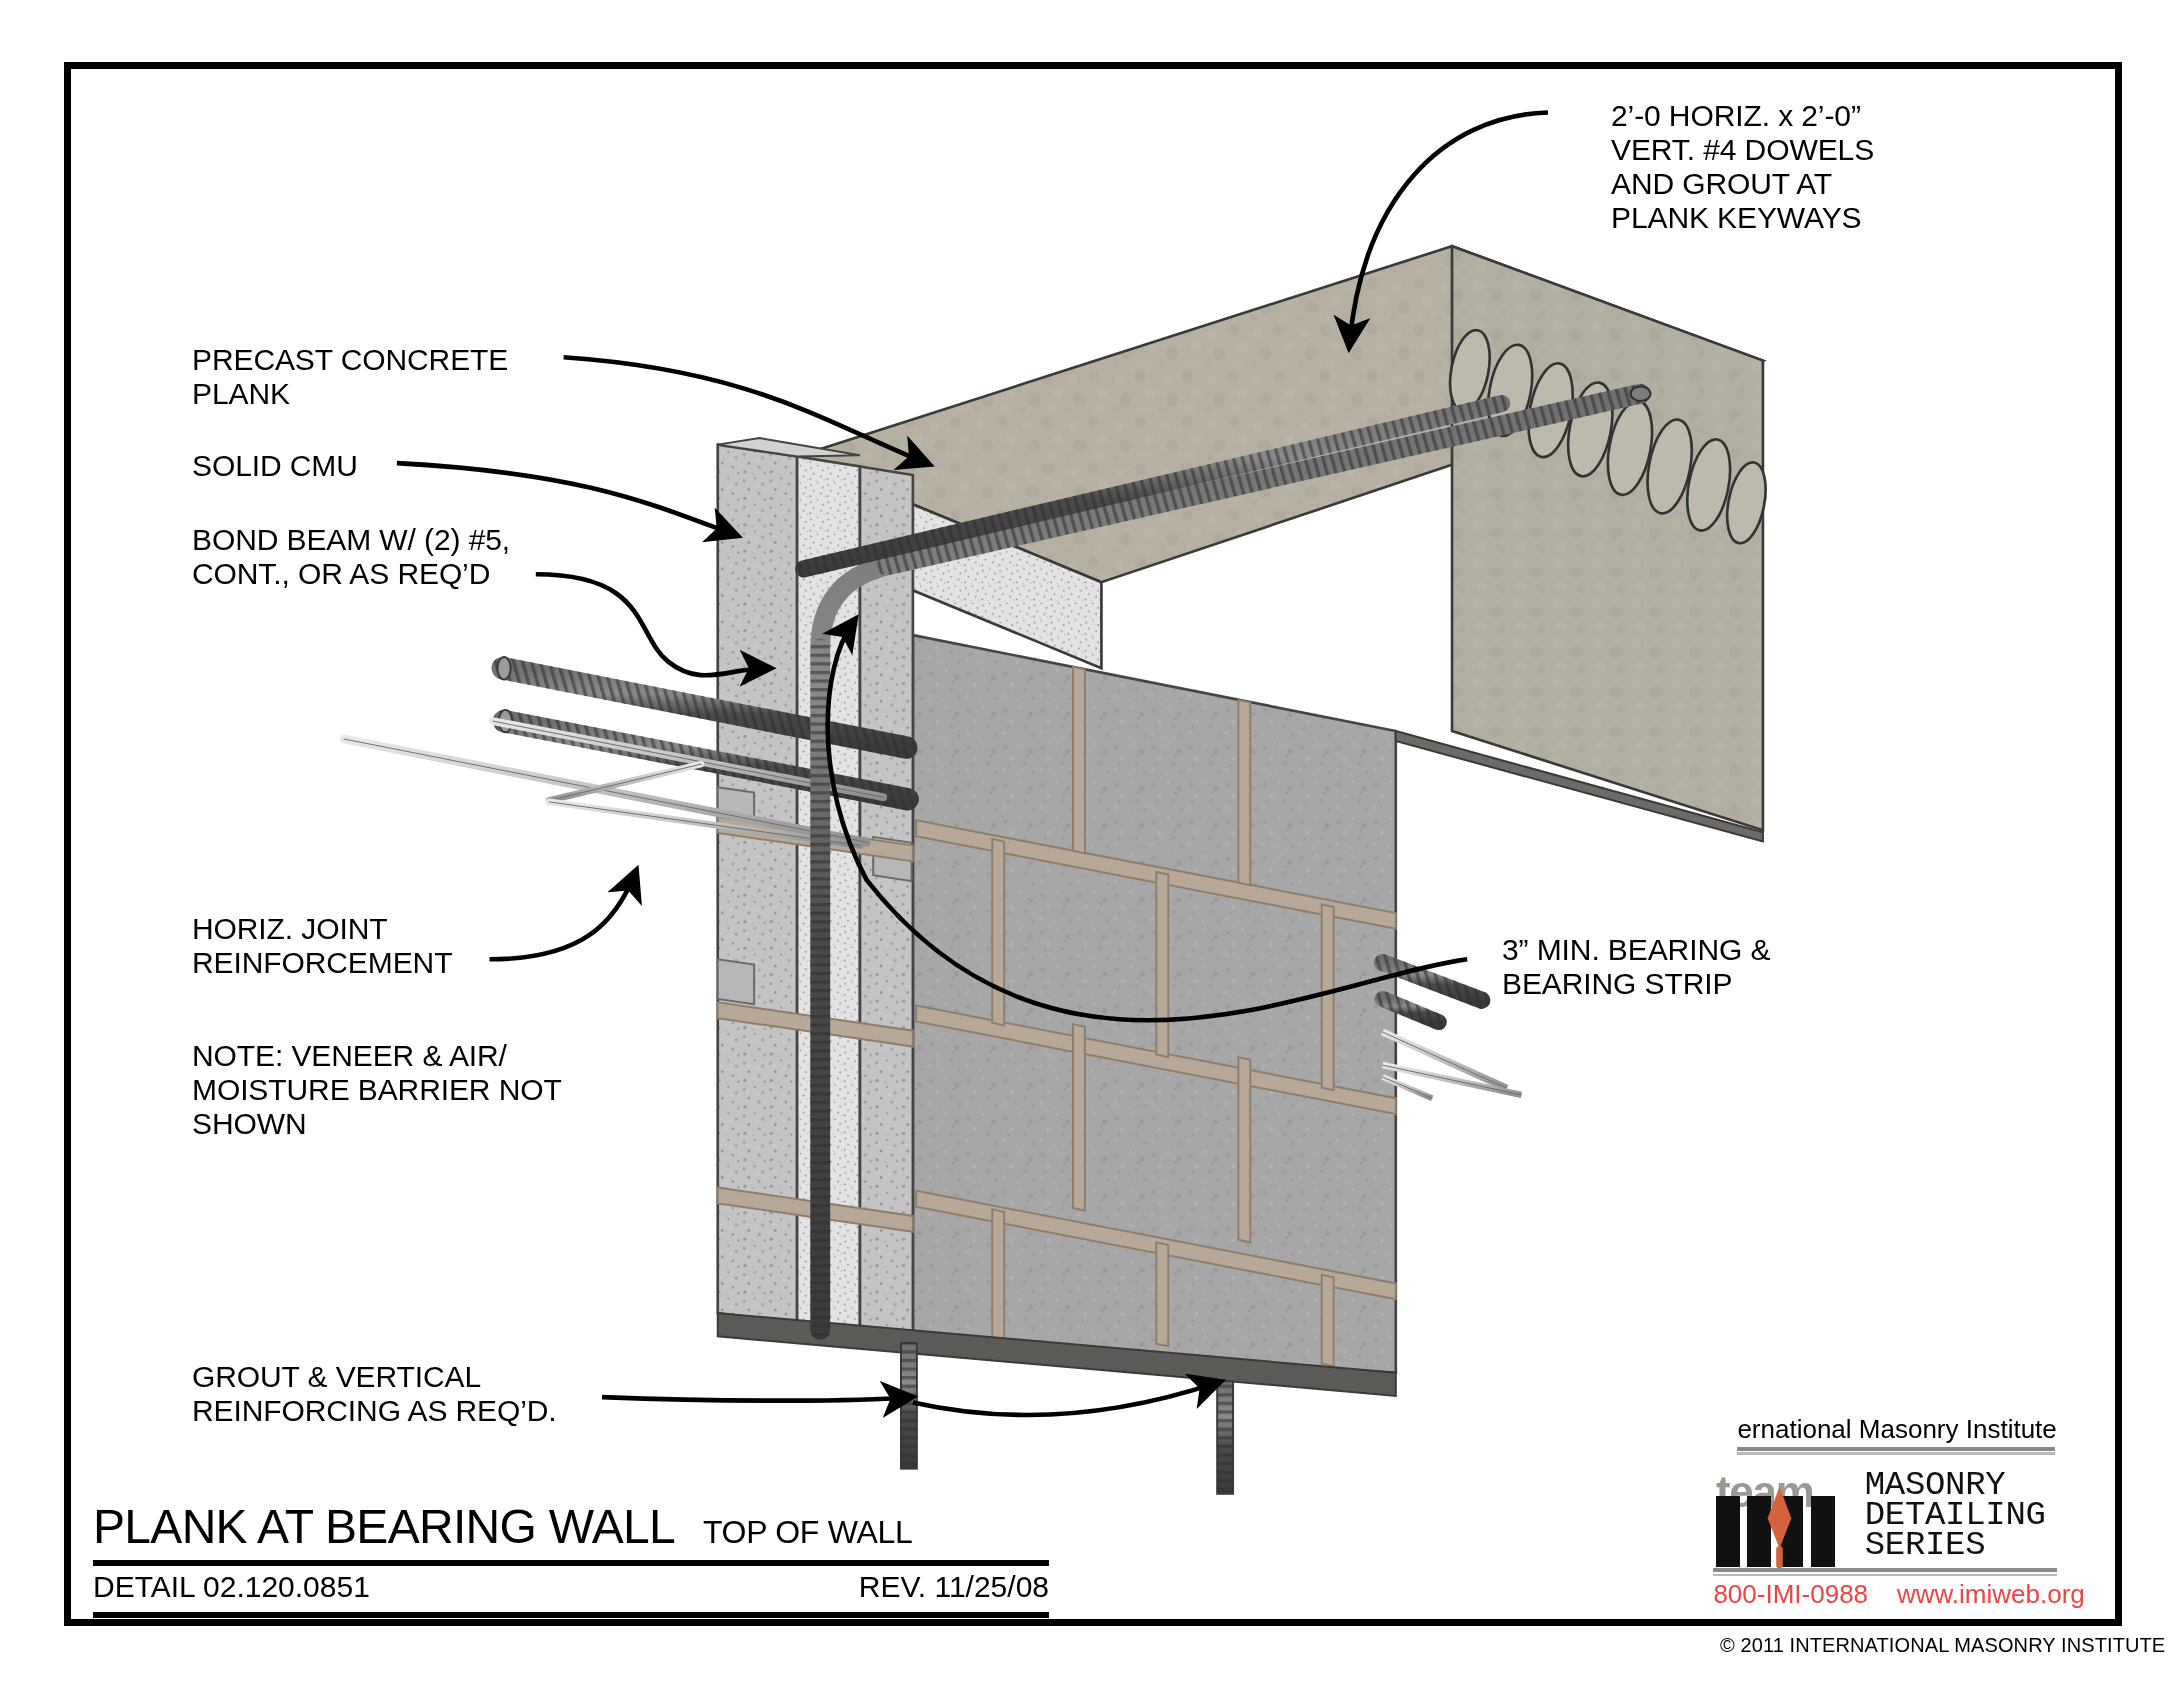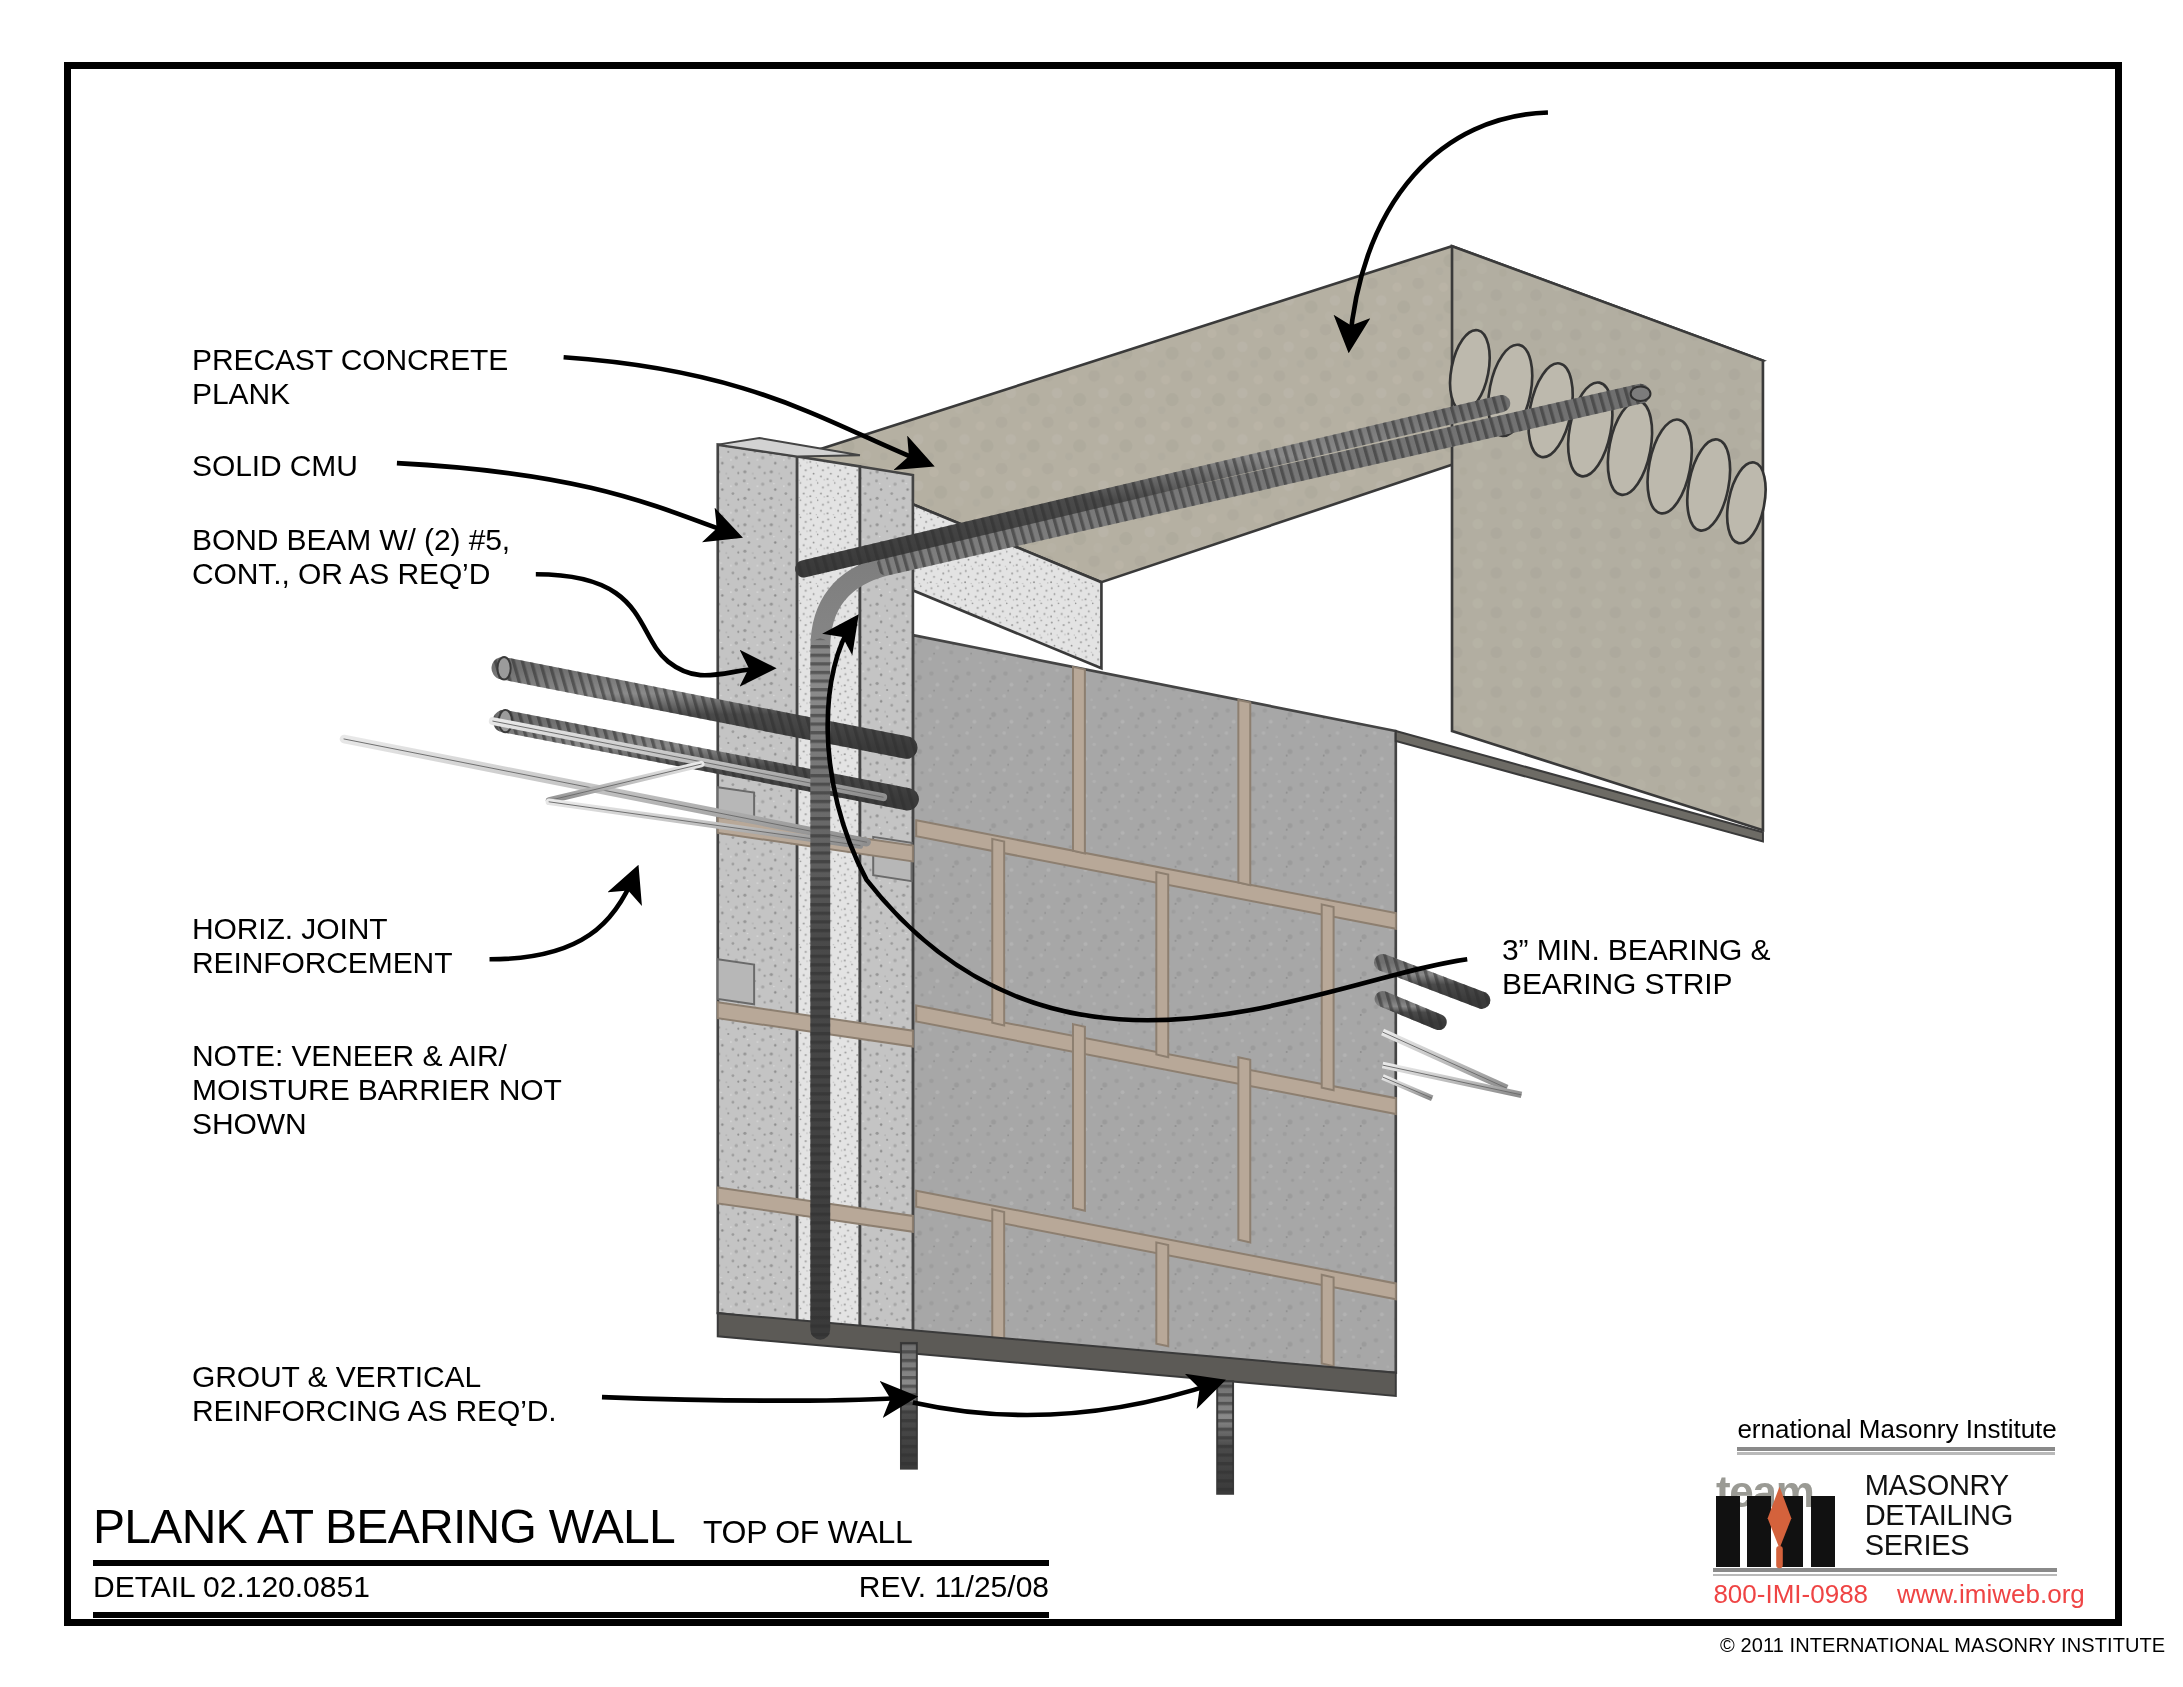--- a/index.html
+++ b/index.html
@@ -67,22 +67,22 @@
   }
   .imi-bar { position: absolute; bottom: 0; width: 24px; height: 71px; background: #111; }
   .imi-bar.b1 { left: 2.6px; }
   .imi-bar.b2 { left: 34px; }
   .imi-bar.b3 { left: 66px; }
   .imi-bar.b4 { left: 98px; }
   #trowel {
     position: absolute; left: 52px; bottom: -2.6px; width: 29px; height: 85px;
   }
   #mds {
-    font-size: 29px; line-height: 30px; color: #111;
-    font-family: Liberation Sans, sans-serif; margin-left: 9.3px;
+    font-size: 34px; line-height: 30px; color: #111;
+    font-family: Liberation Mono, monospace; margin-left: 9.3px;
     letter-spacing: -0.3px;
   }
   #logo-bottom-rule { margin: 1.3px 0 0 17px; width: 344px; }
   #logo-bottom-rule .r1 { height: 4px; background: #8a8a8a; }
   #logo-bottom-rule .r2 { height: 2.6px; background: #b9b9b9; margin-top: 1.3px; }
   #logo-contact {
     margin: 2.6px 0 0 17px; font-size: 26px; color: #ef4444;
     font-family: "Liberation Sans", sans-serif; white-space: nowrap;
   }
   #copyright {
@@ -343,20 +343,24 @@
       <path d="M 852,540 C 1140,560 1250,640 1400,700" marker-end="url(#arw)"></path>
       <path d="M 600,700 C 880,715 980,760 1110,808" marker-end="url(#arw)"></path>
       <path d="M 810,868 C 980,868 960,960 1010,1000 C 1060,1040 1100,1010 1160,1010" marker-end="url(#arw)"></path>
       <path d="M 740,1450 C 880,1450 930,1395 960,1320" marker-end="url(#arw)"></path>
       <path d="M 910,2112 C 1120,2120 1300,2118 1374,2112" marker-end="url(#arw)"></path>
       <path d="M 1380,2120 C 1560,2160 1720,2130 1840,2090" marker-end="url(#arw)"></path>
       <path d="M 2218,1450 C 2000,1480 1600,1700 1310,1330 C 1230,1180 1240,1010 1290,940" marker-end="url(#arw)"></path>
     </g>
   </svg>
 
+  <div class="note" style="left:1611px; top:99px; width:331px;">2’-0 HORIZ. x 2’-0”
+VERT. #4 DOWELS
+AND GROUT AT
+PLANK KEYWAYS</div>
 
   <div class="note" style="left:192px; top:343px; width:370px;">PRECAST CONCRETE
 PLANK</div>
 
   <div class="note" style="left:192px; top:449px; width:265px;">SOLID CMU</div>
 
   <div class="note" style="left:192px; top:523px; width:397px;">BOND BEAM W/ (2) #5,
 CONT., OR AS REQ’D</div>
 
   <div class="note" style="left:192px; top:912px; width:370px;">HORIZ. JOINT

